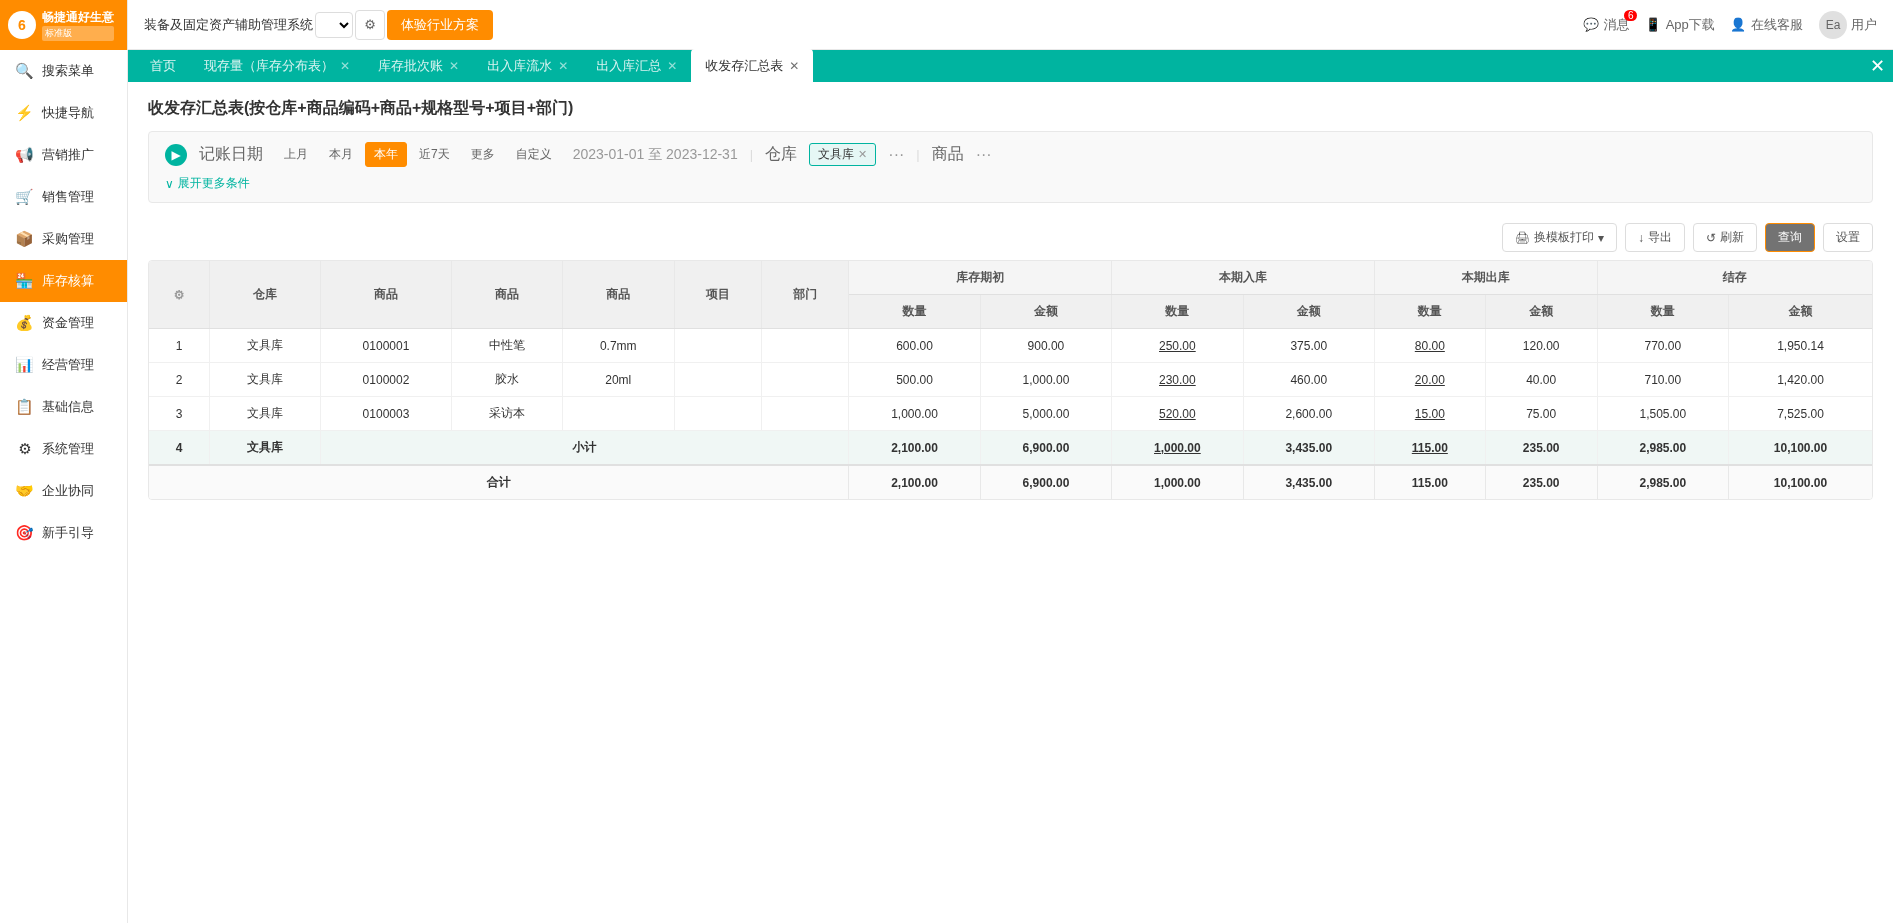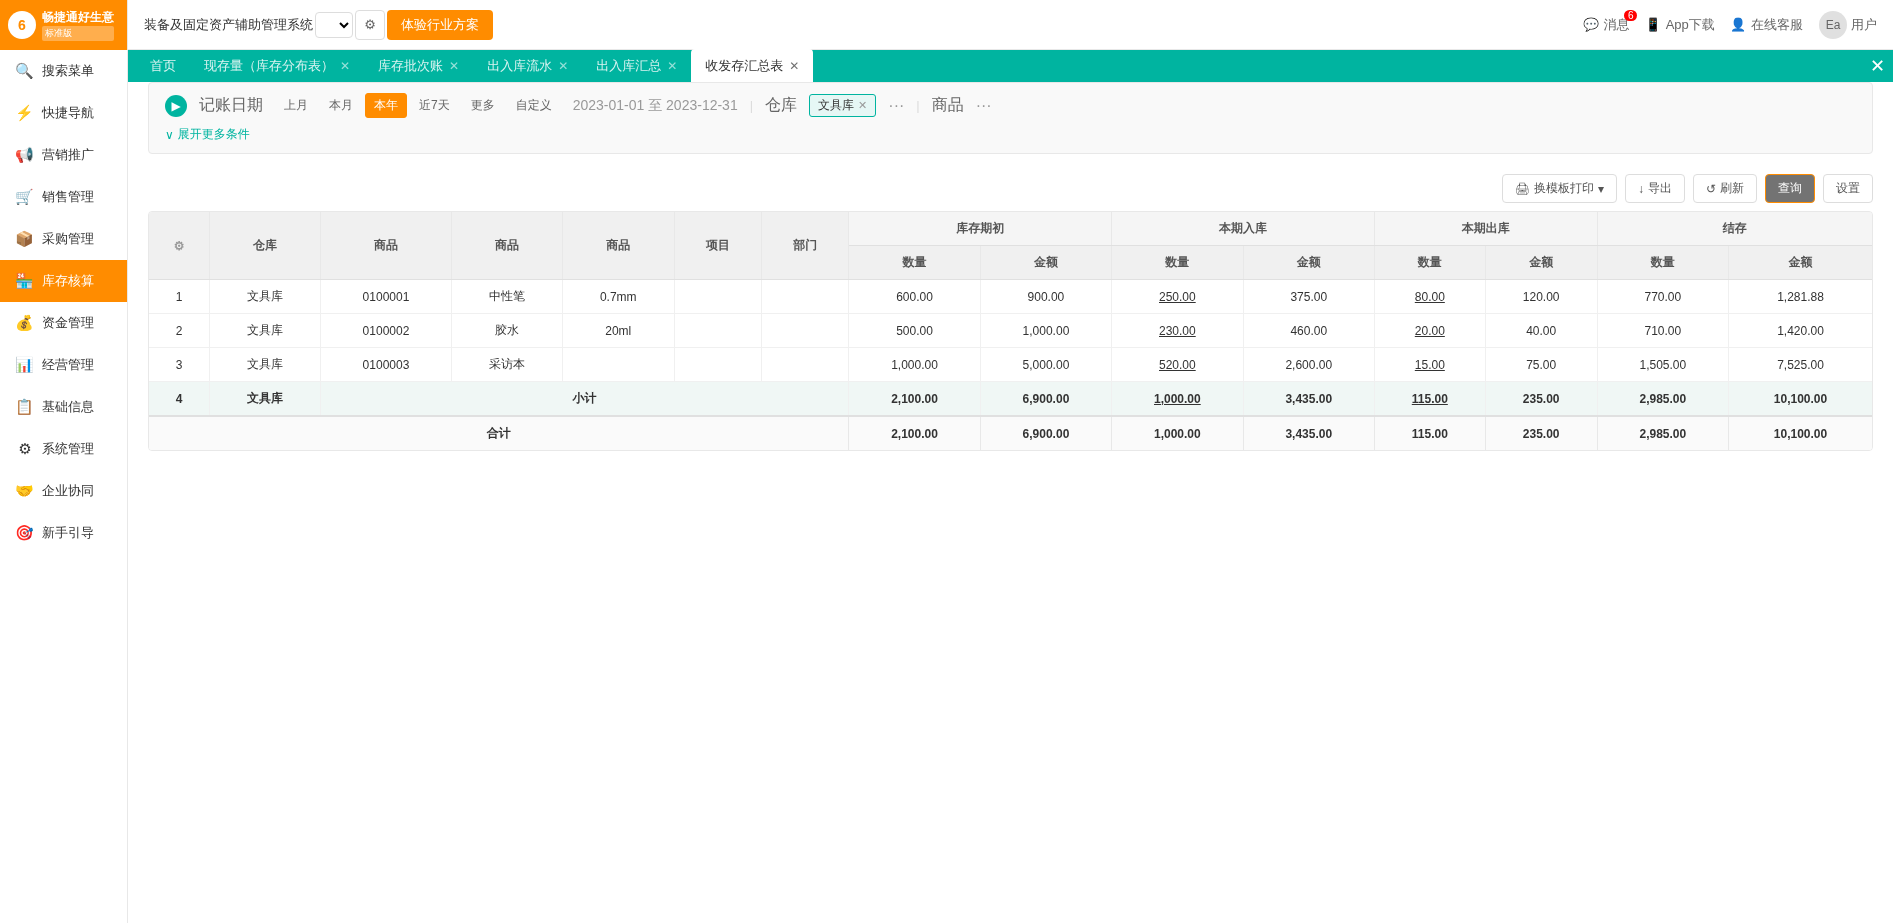--- a/index.html
+++ b/index.html
@@ -199,20 +199,23 @@
         <span class="tab-close">✕</span>
       </div>
       <div class="tab active">
         <span>收发存汇总表</span>
         <span class="tab-close">✕</span>
       </div>
       <div class="tabbar-close">✕</div>
     </div>
 
   <div class="page-content">
+    <div class="page-header">
+      <div class="page-title">收发存汇总表(按仓库+商品编码+商品+规格型号+项目+部门)</div>
+    </div>
 
     <div class="filter-bar">
       <div class="filter-row">
         <div class="filter-arrow">▶</div>
         <span class="filter-label">记账日期</span>
         <div id="date-buttons" style="display:flex;gap:3px;">
             <span class="date-btn">上月</span>
             <span class="date-btn">本月</span>
             <span class="date-btn active">本年</span>
             <span class="date-btn">近7天</span>
@@ -297,21 +300,21 @@
     <td>0.7mm</td>
     <td></td>
     <td></td>
     <td>600.00</td>
     <td>900.00</td>
     <td class="underline">250.00</td>
     <td>375.00</td>
     <td class="underline">80.00</td>
     <td>120.00</td>
     <td>770.00</td>
-    <td>1,281.88</td>
+    <td>1,950.14</td>
   </tr>
             <tr>
     <td>2</td>
     <td>文具库</td>
     <td>0100002</td>
     <td>胶水</td>
     <td>20ml</td>
     <td></td>
     <td></td>
     <td>500.00</td>

